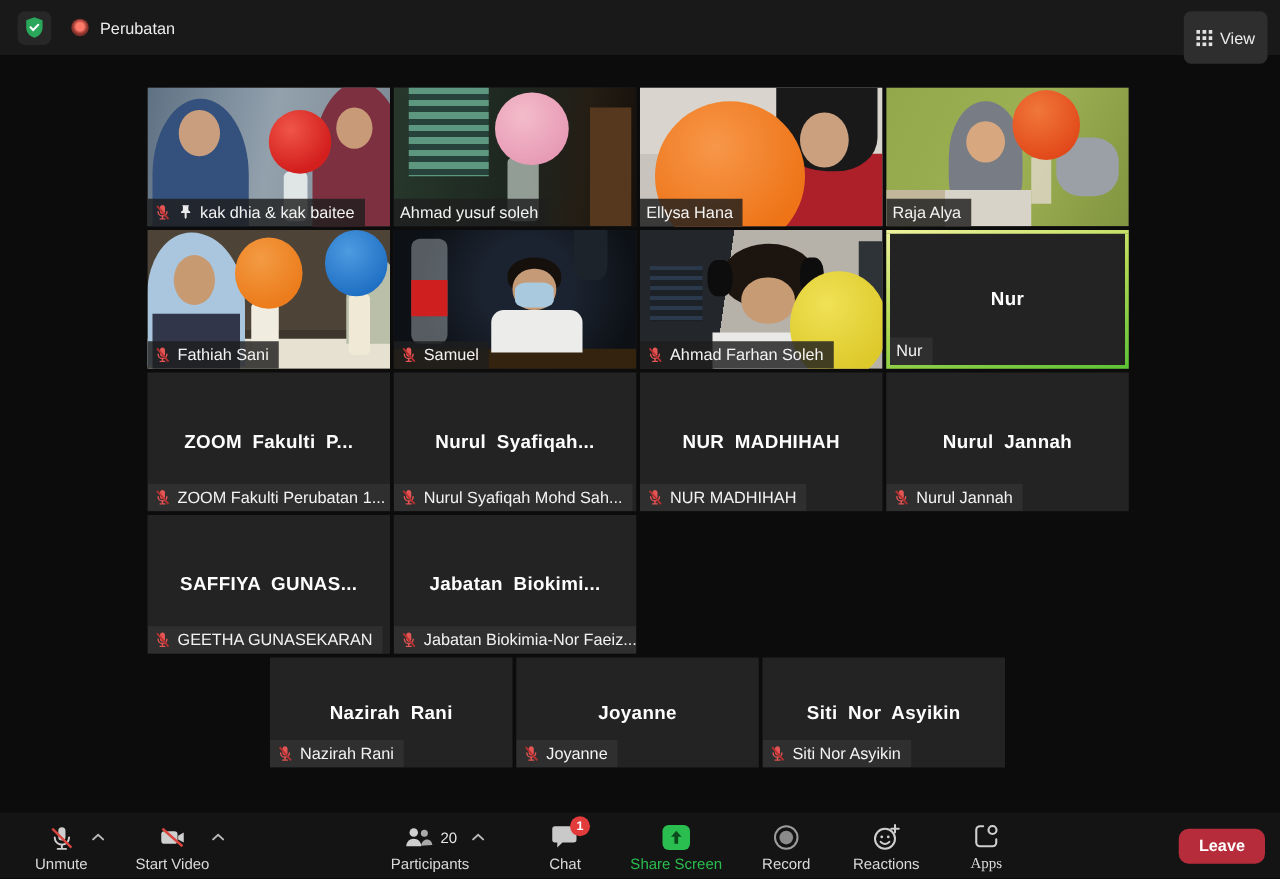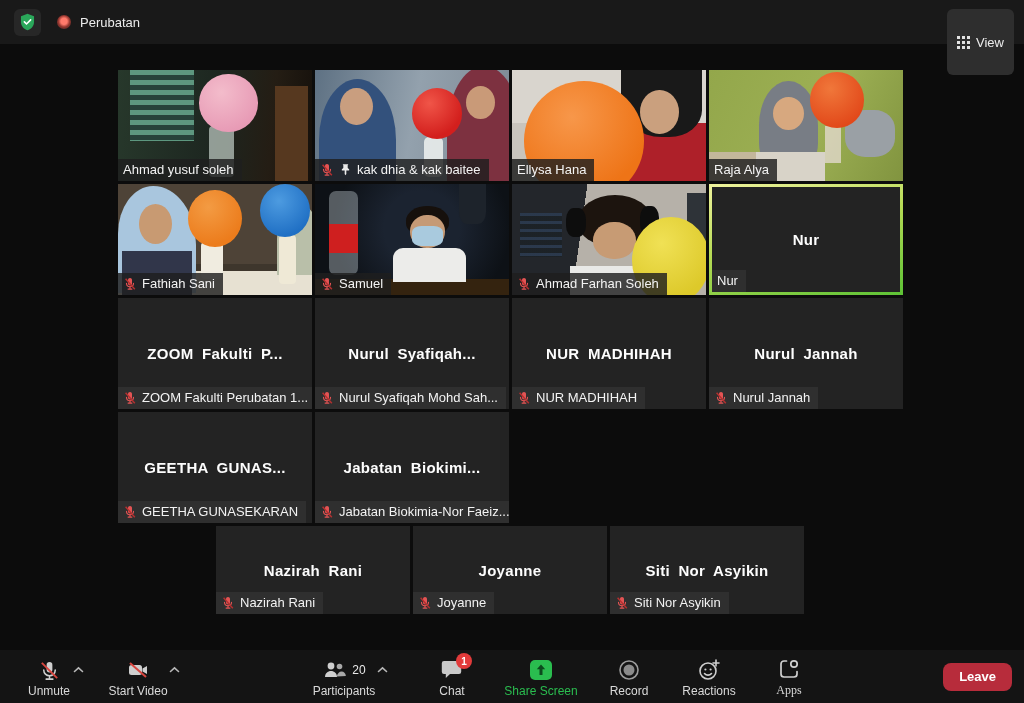--- a/index.html
+++ b/index.html
@@ -5,21 +5,21 @@
   html,body{margin:0;padding:0;background:#000;}
   .screen{position:relative;width:1024px;height:703px;background:#0c0c0c;overflow:hidden;
           font-family:"Liberation Sans",sans-serif;-webkit-font-smoothing:antialiased;}
   
   .topbar{position:absolute;top:0;left:0;right:0;height:44px;background:#191919;display:flex;align-items:center;padding:0 10px;box-sizing:border-box;}
   .shield-btn{width:27px;height:27px;background:#272727;border-radius:6px;display:flex;align-items:center;justify-content:center;margin-left:4px;}
   .rec{display:flex;align-items:center;gap:9px;margin-left:16px;}
   .rec-dot{width:14px;height:14px;border-radius:50%;
            background:radial-gradient(circle at 50% 45%,#ff7a6b 0 30%,rgba(229,74,62,.6) 55%,rgba(229,74,62,.12) 100%);}
   .rec-label{color:#ececec;font-size:13px;}
-  .view-btn{position:absolute;right:10px;top:9px;height:42px;background:#2e2e2e;border-radius:6px;display:flex;align-items:center;gap:6px;padding:12px 10px;color:#ececec;font-size:13px;cursor:default;}
+  .view-btn{position:absolute;right:10px;top:9px;height:42px;background:#2e2e2e;border-radius:6px;display:flex;align-items:center;gap:6px;padding:0 10px;color:#ececec;font-size:13px;cursor:default;}
   
   .grid{position:absolute;top:70px;left:118px;display:grid;grid-template-columns:repeat(4,194px);grid-auto-rows:111px;gap:3px;}
   .row5{position:absolute;top:526px;left:216px;display:flex;gap:3px;}
   .row5 .tile{width:194px;height:88px;}
   .tile{position:relative;background:#232323;overflow:hidden;box-sizing:border-box;}
   .tile.active{border:3px solid #9ccf45;border-image:linear-gradient(165deg,#edf29b 0%,#b5da54 45%,#5fc336 100%) 1;}
   .big-name{position:absolute;inset:0;display:flex;align-items:center;justify-content:center;color:#fdfdfd;font-weight:bold;font-size:15px;letter-spacing:.3px;word-spacing:4px;z-index:3;}
   .name-tag{position:absolute;left:0;bottom:0;max-width:97%;background:rgba(30,30,30,.82);display:flex;align-items:center;gap:5px;padding:3px 8px 4px 5px;font-size:13px;color:#f3f3f3;white-space:nowrap;overflow:hidden;z-index:4;}
   .tile.novid .name-tag{background:rgba(255,255,255,.06);}
   .mic-svg{width:14px;height:14px;flex:none;}
@@ -83,51 +83,51 @@
           <rect x="5" y="10" width="3" height="3"></rect>
           <rect x="10" y="10" width="3" height="3"></rect>
         </svg>
       <span>View</span>
     </div>
   </div>
 
   <div class="grid">
 
     <div class="tile">
-      <div class="scene v2">
-        <div style="left:6%;top:0;width:33%;height:64%;background:repeating-linear-gradient(180deg,#5d977f 0 5px,#27423a 5px 10px);"></div>
-        <div style="right:2%;top:14%;width:17%;height:86%;background:#56381f;"></div>
-        <div style="left:47%;top:50%;width:13%;height:46%;background:#b9c6bd;opacity:.75;border-radius:4px;"></div>
-        <div style="left:42%;top:4%;width:30%;height:52%;border-radius:50%;background:radial-gradient(circle at 38% 32%,#f3bccb,#e79ab5 75%);"></div>
-      </div>
-      <div class="name-tag">
-        <span>Ahmad yusuf soleh</span>
-      </div>
-    </div>
-
-    <div class="tile">
       <div class="scene v1">
         <div style="left:2%;top:8%;width:40%;height:92%;background:#33517c;border-radius:50% 50% 0 0/60% 60% 0 0;"></div>
         <div style="left:13%;top:16%;width:17%;height:34%;background:#c99e7f;border-radius:50%;"></div>
         <div style="right:-6%;top:-4%;width:38%;height:108%;background:#7d3140;border-radius:50% 50% 0 0/55% 55% 0 0;"></div>
         <div style="right:7%;top:14%;width:15%;height:30%;background:#c99a78;border-radius:50%;"></div>
         <div style="left:56%;top:60%;width:10%;height:36%;background:#e9edec;border-radius:5px;opacity:.9;"></div>
         <div style="left:50%;top:16%;width:26%;height:46%;border-radius:50%;background:radial-gradient(circle at 35% 30%,#f05548,#d31f1d 70%);"></div>
       </div>
       <div class="name-tag">
         <svg class="mic-svg" viewBox="0 0 16 16">
             <path class="bd" d="M8 1.2c1.3 0 2.3 1 2.3 2.3v3.9c0 1.3-1 2.3-2.3 2.3s-2.3-1-2.3-2.3V3.5C5.7 2.2 6.7 1.2 8 1.2z"></path>
             <path class="st" d="M4 7.2a4 4 0 0 0 8 0"></path>
             <path class="st" d="M8 11.2v2.2M5.8 13.8h4.4"></path>
             <line class="sl" x1="3" y1="2" x2="13.5" y2="14"></line>
           </svg>
         <svg class="pin-svg" viewBox="0 0 16 16">
             <path d="M4.5 1.5h7l-.8 1.2v3.6l1.8 1.5v1.4H9v4.3L8 15l-1-1.5V9.2H3.5V7.8l1.8-1.5V2.7z"></path>
           </svg>
         <span>kak dhia &amp; kak baitee</span>
+      </div>
+    </div>
+
+    <div class="tile">
+      <div class="scene v2">
+        <div style="left:6%;top:0;width:33%;height:64%;background:repeating-linear-gradient(180deg,#5d977f 0 5px,#27423a 5px 10px);"></div>
+        <div style="right:2%;top:14%;width:17%;height:86%;background:#56381f;"></div>
+        <div style="left:47%;top:50%;width:13%;height:46%;background:#b9c6bd;opacity:.75;border-radius:4px;"></div>
+        <div style="left:42%;top:4%;width:30%;height:52%;border-radius:50%;background:radial-gradient(circle at 38% 32%,#f3bccb,#e79ab5 75%);"></div>
+      </div>
+      <div class="name-tag">
+        <span>Ahmad yusuf soleh</span>
       </div>
     </div>
 
 
     <div class="tile">
       <div class="scene v4">
         <div style="right:0;bottom:0;width:58%;height:52%;background:#ae2029;"></div>
         <div style="left:0;bottom:0;width:42%;height:20%;background:#b9b4ac;"></div>
         <div style="right:2%;top:0;width:42%;height:60%;background:#191919;border-radius:0 0 40% 50%;"></div>
         <div style="right:14%;top:18%;width:20%;height:40%;background:#caa07e;border-radius:50%;"></div>
@@ -273,21 +273,21 @@
             <path class="bd" d="M8 1.2c1.3 0 2.3 1 2.3 2.3v3.9c0 1.3-1 2.3-2.3 2.3s-2.3-1-2.3-2.3V3.5C5.7 2.2 6.7 1.2 8 1.2z"></path>
             <path class="st" d="M4 7.2a4 4 0 0 0 8 0"></path>
             <path class="st" d="M8 11.2v2.2M5.8 13.8h4.4"></path>
             <line class="sl" x1="3" y1="2" x2="13.5" y2="14"></line>
           </svg>
         <span>Nurul Jannah</span>
       </div>
     </div>
 
     <div class="tile novid">
-      <div class="big-name">GEETHA GUNAS...</div>
+      <div class="big-name">SAFFIYA GUNAS...</div>
       <div class="name-tag">
         <svg class="mic-svg" viewBox="0 0 16 16">
             <path class="bd" d="M8 1.2c1.3 0 2.3 1 2.3 2.3v3.9c0 1.3-1 2.3-2.3 2.3s-2.3-1-2.3-2.3V3.5C5.7 2.2 6.7 1.2 8 1.2z"></path>
             <path class="st" d="M4 7.2a4 4 0 0 0 8 0"></path>
             <path class="st" d="M8 11.2v2.2M5.8 13.8h4.4"></path>
             <line class="sl" x1="3" y1="2" x2="13.5" y2="14"></line>
           </svg>
         <span>GEETHA GUNASEKARAN</span>
       </div>
     </div>

